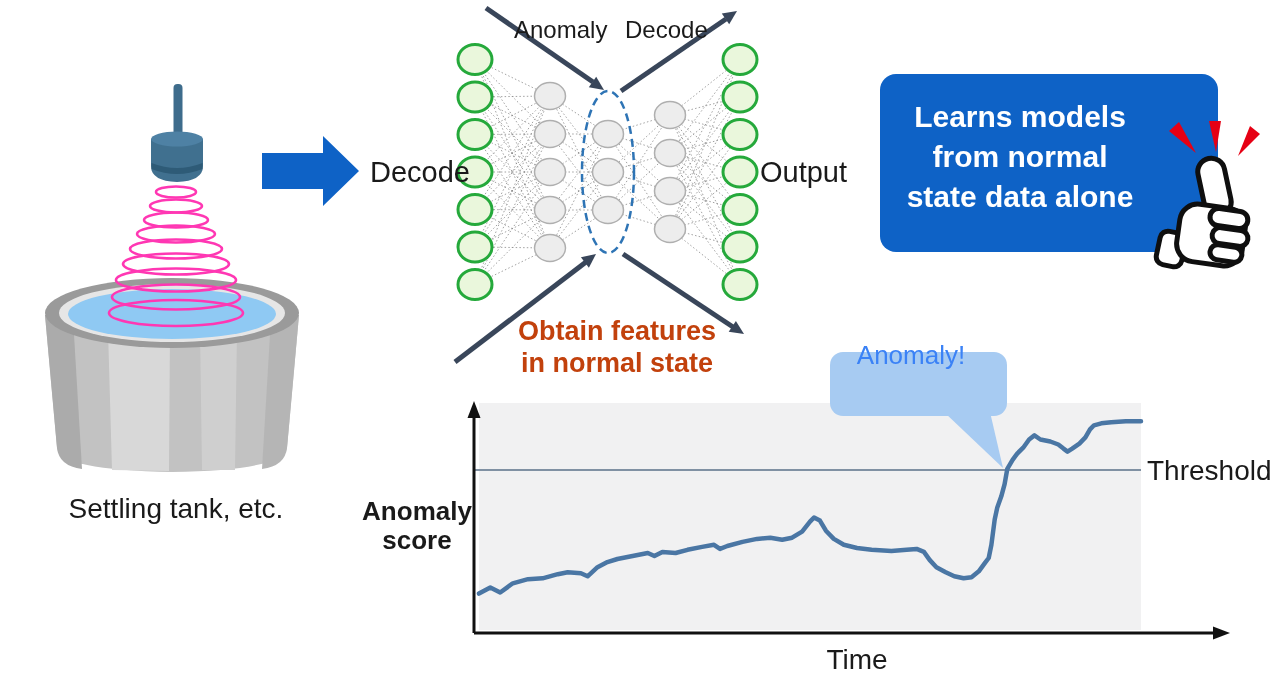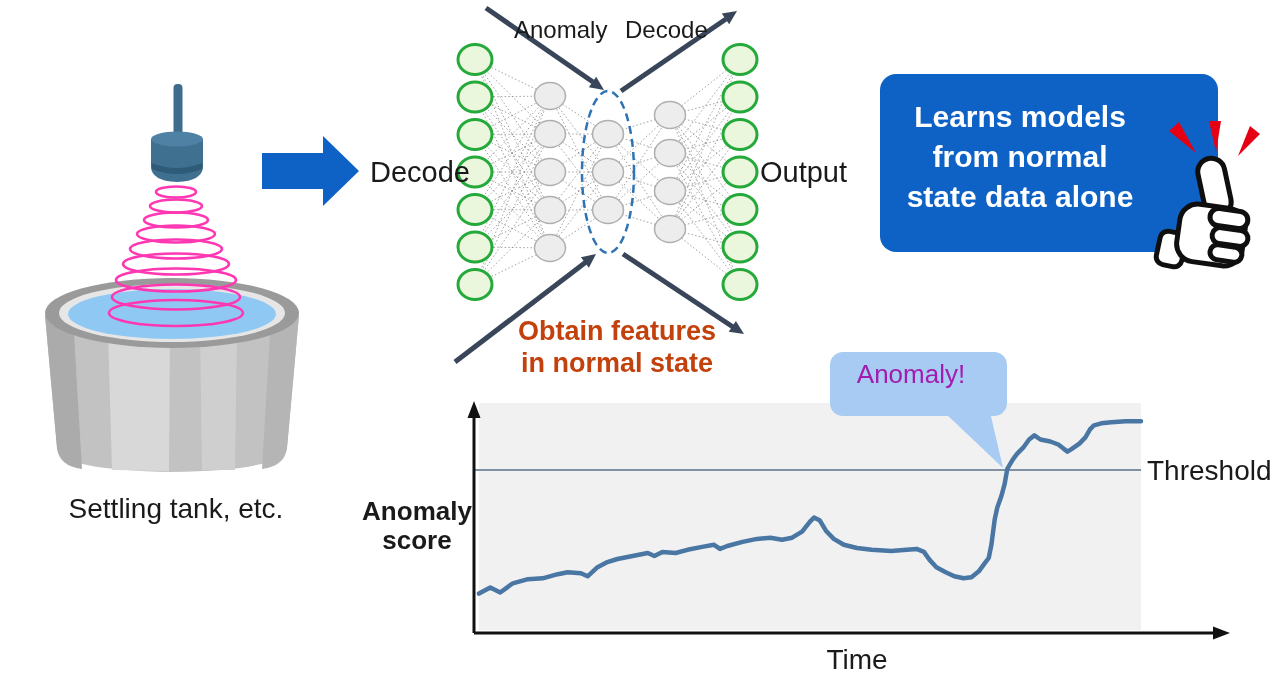--- a/index.html
+++ b/index.html
@@ -12,21 +12,21 @@
   .tank-lbl{left:46px;top:493px;width:260px;font-size:28px;}
   .input-lbl{left:370px;top:156px;width:84px;font-size:29px;}
   .output-lbl{left:760px;top:156px;width:110px;font-size:29px;}
   .encode-lbl{left:514px;top:16px;width:90px;font-size:24px;}
   .decode-lbl{left:625px;top:16px;width:90px;font-size:24px;}
   .note-lbl{left:467px;top:315px;width:300px;font-size:27px;line-height:32px;font-weight:bold;color:#c2410c;}
   .callout-lbl{left:898px;top:97px;width:244px;font-size:30px;line-height:40px;font-weight:bold;color:#ffffff;text-align:center;}
   .yaxis-lbl{left:352px;top:497px;width:130px;font-size:26px;line-height:29px;font-weight:bold;}
   .xaxis-lbl{left:815px;top:644px;width:84px;font-size:28px;}
   .threshold-lbl{left:1147px;top:455px;width:140px;font-size:28px;}
-  .bubble-lbl{left:830px;top:359px;width:162px;font-size:26px;color:#a21caf;}
+  .bubble-lbl{left:830px;top:340px;width:162px;font-size:26px;color:#3b82f6;}
 </style>
 </head>
 <body>
 
 <div class="stage">
 
   <svg id="scene" width="1280" height="678" viewBox="0 0 1280 678">
 
     <g>
       <rect x="479" y="403" width="662" height="227" fill="#F1F1F2"></rect>

